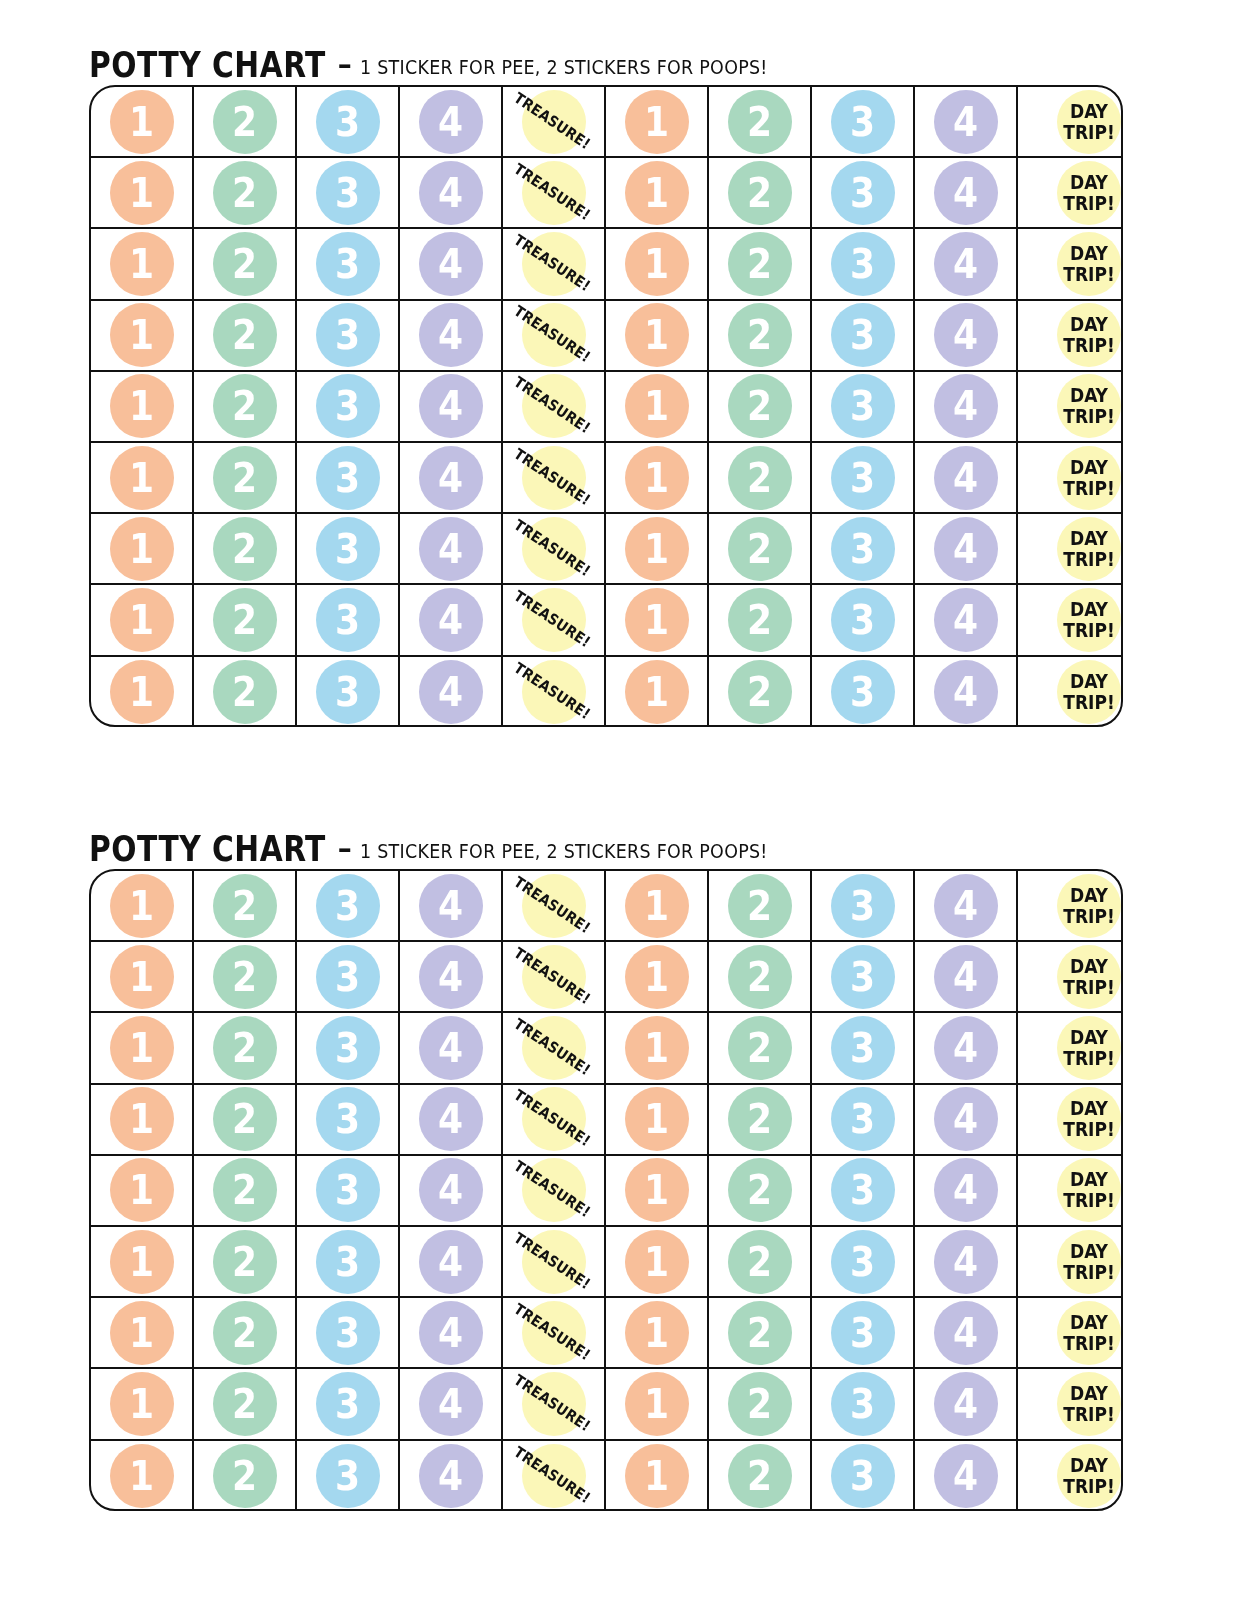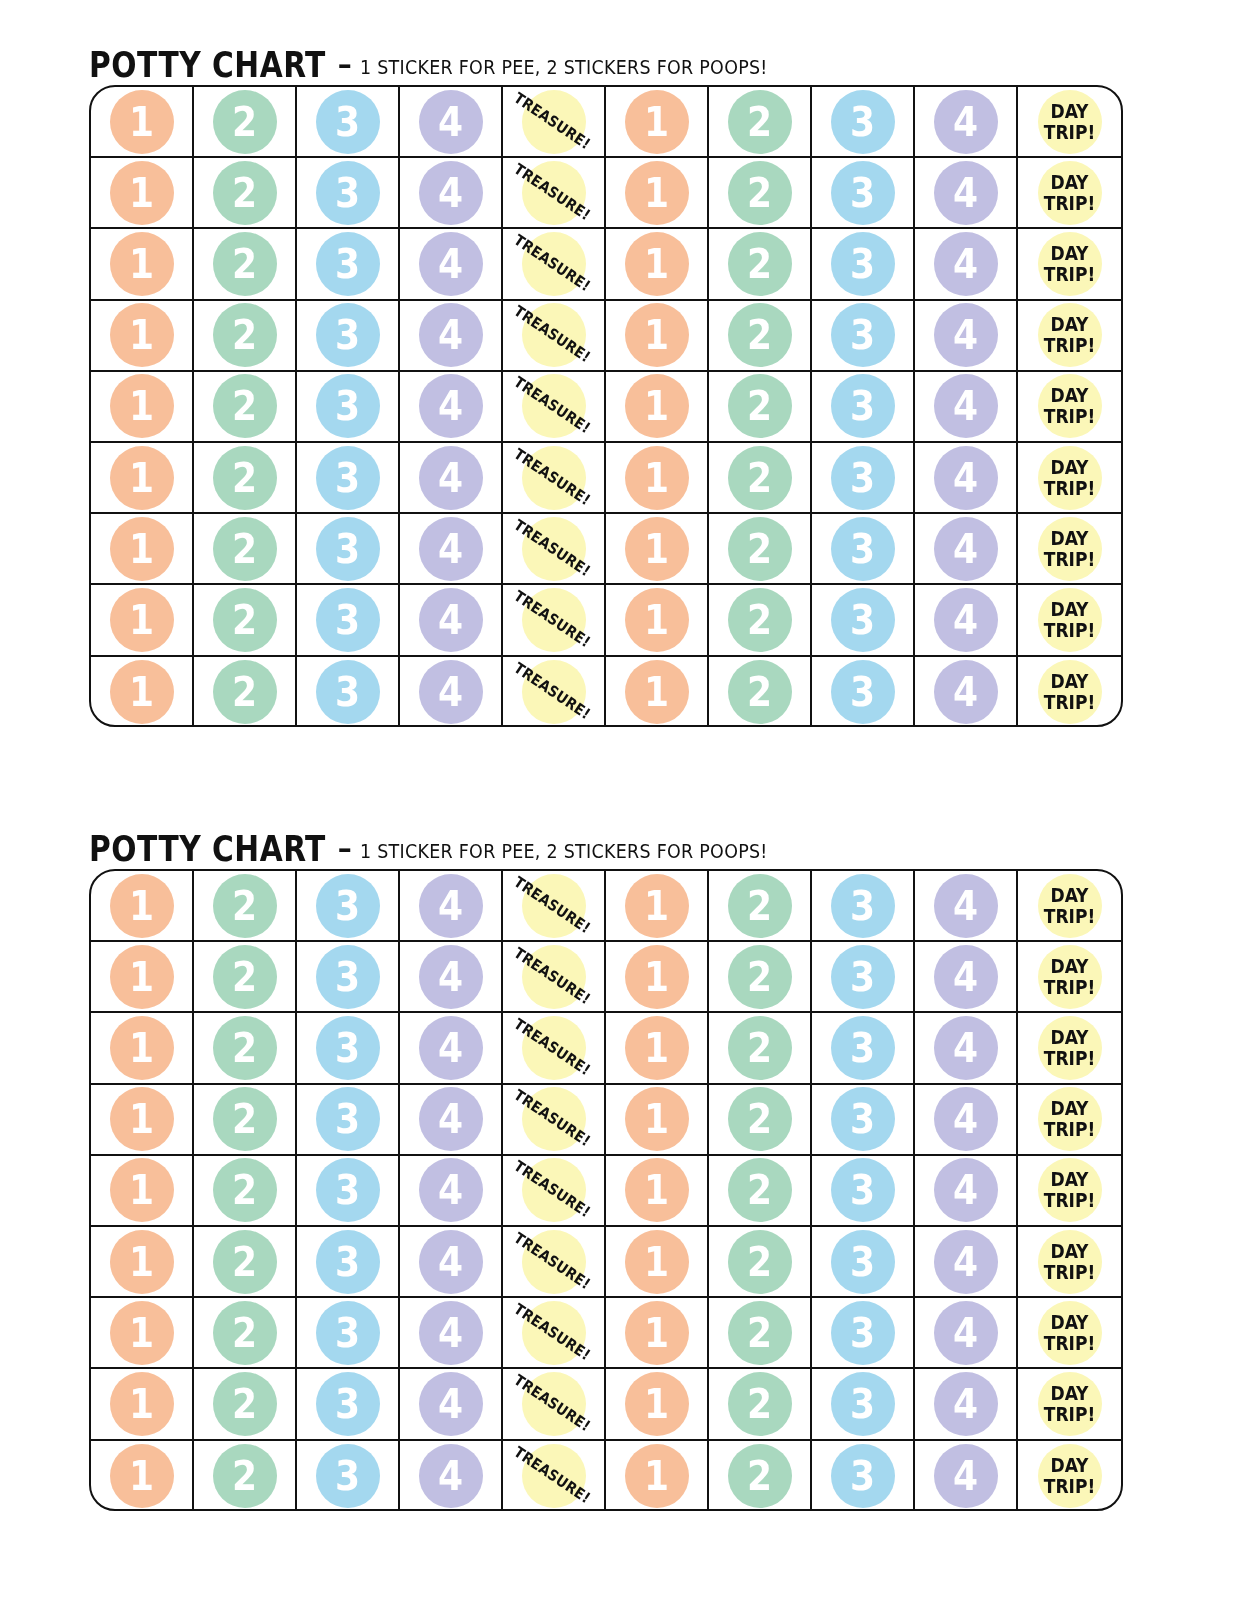--- a/index.html
+++ b/index.html
@@ -6,21 +6,21 @@
   body { width:1236px; height:1600px; position:relative; overflow:hidden; font-family:"DejaVu Sans", sans-serif; }
   .chart { position:absolute; left:89px; width:1034px; }
   .chart-1 { top:38px; }
   .chart-2 { top:822px; }
   .title-row { height:46px; display:flex; align-items:flex-end; white-space:nowrap; }
   .title-main { font-family:"DejaVu Sans Condensed","DejaVu Sans", sans-serif; font-weight:bold; font-size:33px; letter-spacing:0.5px; color:#111; line-height:38px; transform:scaleY(1.05); }
   .title-sep { font-size:28px; font-weight:bold; margin:0 8px 0 12px; line-height:38px; color:#111; }
   .title-sub { font-family:"DejaVu Sans", sans-serif; font-size:19px; color:#111; line-height:30px; letter-spacing:0.3px; transform:scaleX(0.92); transform-origin:left bottom; padding-bottom:2px; }
   .grid { margin-top:1px; border:2px solid #111; border-radius:26px; overflow:hidden; display:grid; grid-template-columns:repeat(10, 1fr); grid-template-rows:repeat(9, 71.2px); box-sizing:border-box; height:642px; }
   .cell { border-right:2px solid #111; border-bottom:2px solid #111; display:flex; align-items:center; justify-content:center; position:relative; }
-  .cell.last-col { border-right:none; }
+  .cell.last-col { border-right:none;justify-content:flex-end; }
   .cell.last-row { border-bottom:none; }
   .dot { width:64px; height:64px; border-radius:50%; display:flex; align-items:center; justify-content:center; color:#fff; font-family:"DejaVu Sans Condensed","DejaVu Sans", sans-serif; font-weight:bold; font-size:40px; line-height:1; }
   .treasure-dot { width:64px; height:64px; border-radius:50%; background:#fbf7b8; position:relative; }
   .treasure-text { position:absolute; left:-14px; top:22px; transform:rotate(34deg); font-family:"DejaVu Sans Condensed","DejaVu Sans", sans-serif; font-size:15px; font-weight:bold; color:#111; white-space:nowrap; letter-spacing:0.3px; }
   .trip-dot { width:64px; height:64px; border-radius:50%; background:#fbf7b8; display:flex; flex-direction:column; align-items:center; justify-content:center; color:#111; font-family:"DejaVu Sans Condensed","DejaVu Sans", sans-serif; font-size:19px; font-weight:bold; line-height:21px; }
 </style>
 </head>
 <body>
 
 <div class="chart chart-1">

